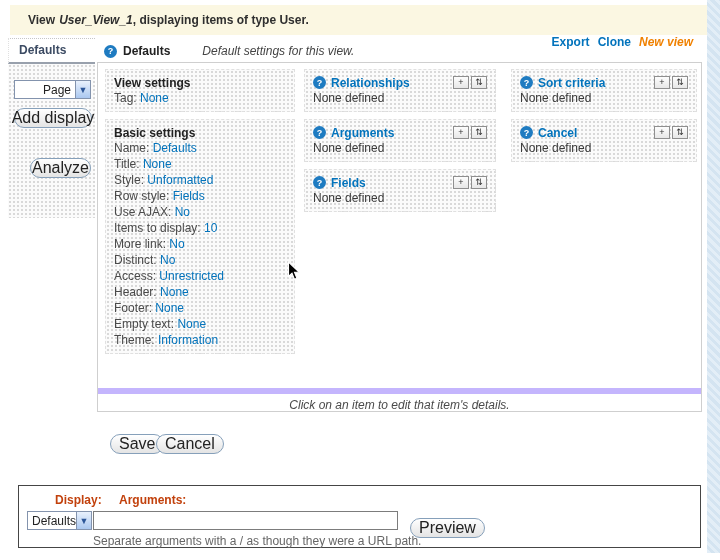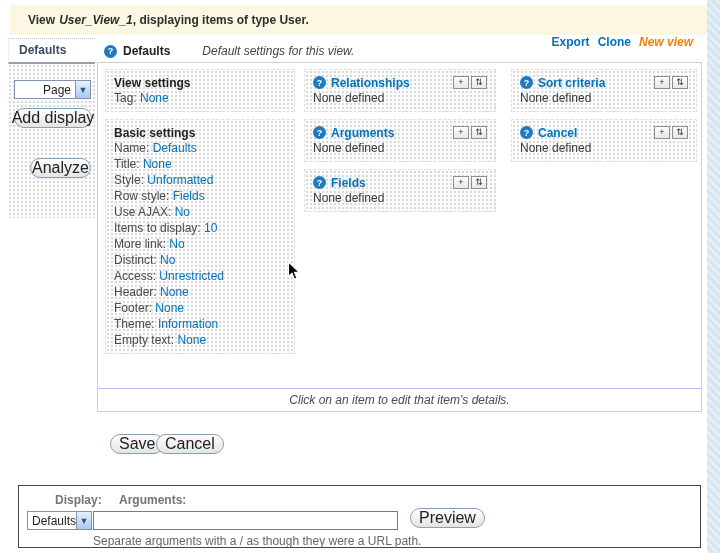--- a/index.html
+++ b/index.html
@@ -72,37 +72,37 @@
   .srow a { color:#0273bc; text-decoration:none; cursor:pointer;text-align:right; }
 
   .col1 { left:7px; width:190px; }
   .col2 { left:206px; width:192px; }
   .col3 { left:413px; width:186px; }
   .row-a { top:6px; }
   .row-b { top:56px; }
   .row-c { top:106px; }
 
   .panel-footer { position:absolute; left:0; right:0; bottom:0; height:23px;
-    border-top:1px solid #c4b5fd; text-align:center; font-style:italic;
+    border-top:6px solid #c4b5fd; text-align:center; font-style:italic;
     color:#4a4a4a; line-height:22px; background:#fff; }
 
   .save-btn { position:absolute; left:110px; top:434px; }
   .cancel-btn { position:absolute; left:156px; top:434px; }
 
   
   .preview-panel { position:absolute; left:18px; top:485px; width:683px; height:63px;
     border:1px solid #454545; background:#fff; }
-  .pp-label { position:absolute; font-weight:bold; color:#737373;padding-left:26px; }
+  .pp-label { position:absolute; font-weight:bold; color:#c2410c;padding-left:26px; }
   .display-label { left:10px; top:7px; }
   .args-label { left:74px; top:7px; }
   .display-select { position:absolute; left:8px; top:25px; width:65px; }
   .args-input { position:absolute; left:74px; top:25px; width:305px; height:19px;
     border:1px solid #7c7c7c; padding:0 3px; font-family:"Liberation Sans",sans-serif;
     font-size:12px; }
-  .preview-btn { position:absolute; left:391px; top:22px; }
+  .preview-btn { position:absolute; left:391px; top:32px; }
   .pp-help { position:absolute; left:74px; top:48px; color:#666; }
 
   .cursor { position:absolute; left:287px; top:261px; pointer-events:none; }
 </style>
 </head>
 <body>
 
 <div id="stage">
 
   <div class="right-strip"></div>
@@ -154,22 +154,22 @@
       <div class="srow"><span>Title:</span> <a>None</a></div>
       <div class="srow"><span>Style:</span> <a>Unformatted</a></div>
       <div class="srow"><span>Row style:</span> <a>Fields</a></div>
       <div class="srow"><span>Use AJAX:</span> <a>No</a></div>
       <div class="srow"><span>Items to display:</span> <a>10</a></div>
       <div class="srow"><span>More link:</span> <a>No</a></div>
       <div class="srow"><span>Distinct:</span> <a>No</a></div>
       <div class="srow"><span>Access:</span> <a>Unrestricted</a></div>
       <div class="srow"><span>Header:</span> <a>None</a></div>
       <div class="srow"><span>Footer:</span> <a>None</a></div>
+      <div class="srow"><span>Empty text:</span> <a>None</a></div>
       <div class="srow"><span>Theme:</span> <a>Information</a></div>
-      <div class="srow"><span>Empty text:</span> <a>None</a></div>
     </div>
 
     <div class="vbox dotted-bg col2 row-a">
       <div class="bh">
         <span class="help-icon">?</span>
         <span class="btitle">Relationships</span>
         <span class="mini">
           <span class="mini-btn">+</span>
           <span class="mini-btn">⇅</span>
         </span>

